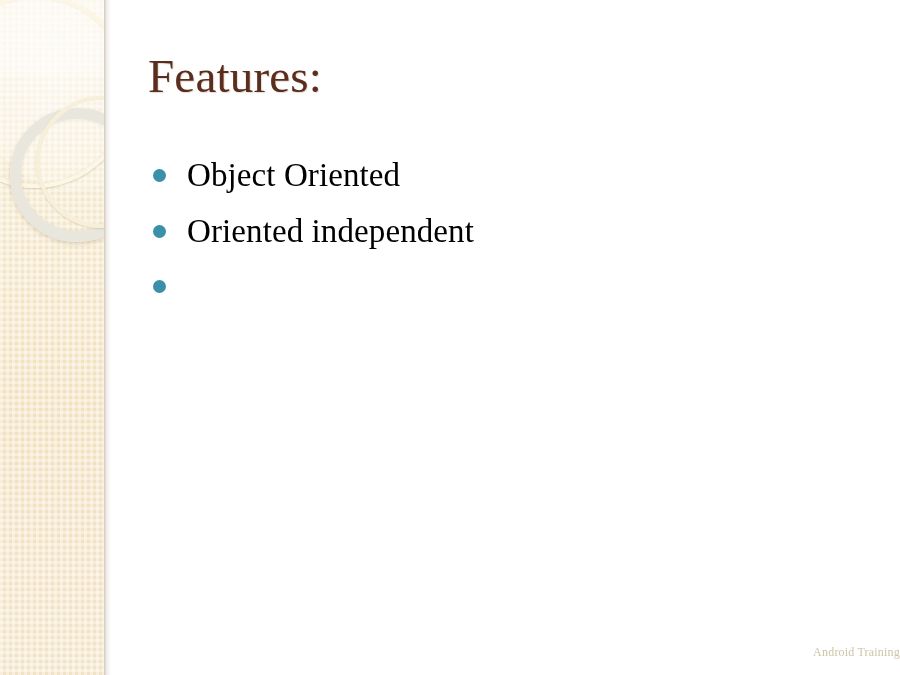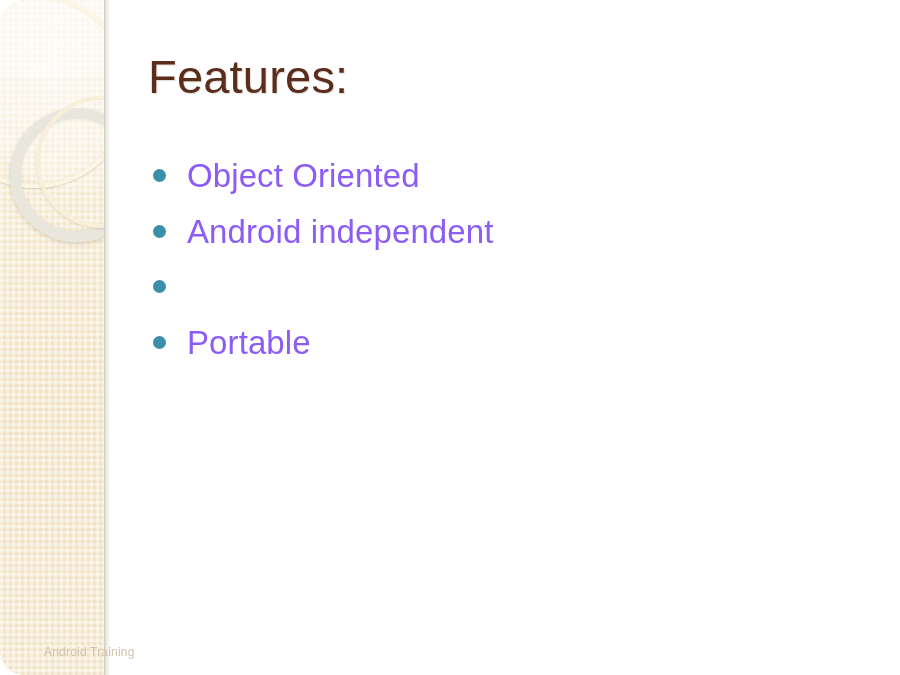--- a/index.html
+++ b/index.html
@@ -7,22 +7,21 @@
     padding: 0;
     background: #ffffff;
   }
 
   #slide {
     position: relative;
     width: 900px;
     height: 675px;
     background: #ffffff;
     overflow: hidden;
-    font-family: Liberation Sans, sans-serif;
-    border-radius: 25px;
+    font-family: Liberation Serif, serif;
   }
 
   
   #sidebar {
     position: absolute;
     left: 0;
     top: 0;
     width: 104px;
     height: 675px;
     overflow: hidden;
@@ -144,36 +143,35 @@
     flex: 0 0 auto;
     width: 13px;
     height: 13px;
     border-radius: 50%;
     background: #3a8fa9;
     margin-right: 21px;
   }
 
   .bullet-label {
     font-size: 33px;
-    color: #8b5cf6;
+    color: #000000;
     line-height: 1;
     letter-spacing: 0.1px;
     white-space: nowrap;
   }
 
   #footer-note {
     position: absolute;
     left: 0;
     right: 0;
     top: 645px;
-    text-align: left;
+    text-align: right;
     font-size: 12px;
     color: #cfc4a8;
     letter-spacing: 0.2px;
-    padding-left: 44px;
   }
 </style>
 </head>
 <body>
 
 <div id="slide">
 
   <div id="sidebar">
     <div id="sidebar-top-patch"></div>
     <div id="sidebar-sheen"></div>
@@ -189,31 +187,27 @@
 
     <ul id="bullet-list">
 
       <li class="bullet-item">
         <span class="bullet-marker"></span>
         <span class="bullet-label">Object Oriented</span>
       </li>
 
       <li class="bullet-item">
         <span class="bullet-marker"></span>
-        <span class="bullet-label">Android independent</span>
+        <span class="bullet-label">Oriented independent</span>
       </li>
 
       <li class="bullet-item">
         <span class="bullet-marker"></span>
       </li>
 
-      <li class="bullet-item">
-        <span class="bullet-marker"></span>
-        <span class="bullet-label">Portable</span>
-      </li>
 
 
     </ul>
   </div>
 
   <div id="footer-note">Android Training</div>
 
 </div>
 
 </body></html>

